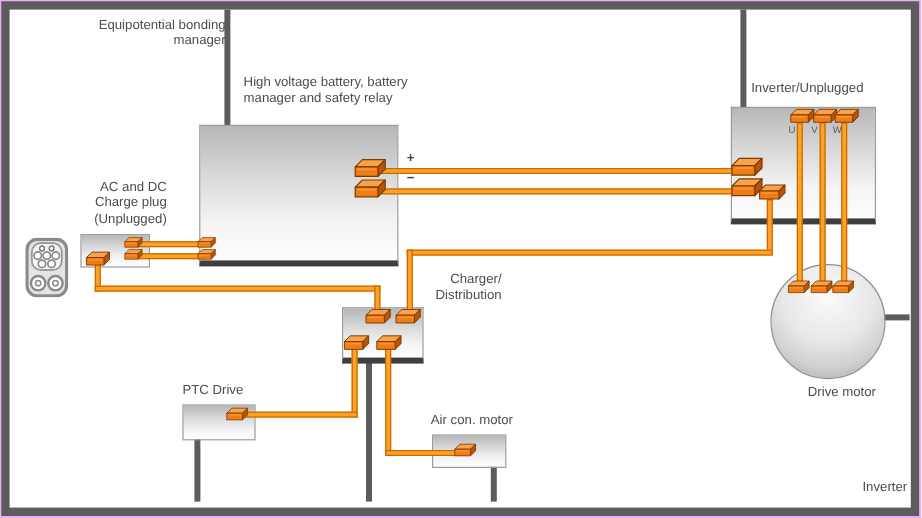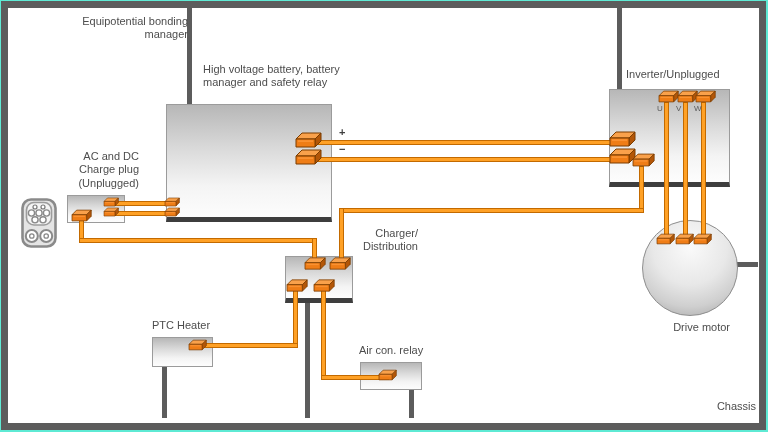--- a/index.html
+++ b/index.html
@@ -1,16 +1,16 @@
 <!DOCTYPE html>
 <html><head>
 <meta charset="utf-8">
 <style>
   html,body{margin:0;padding:0;background:#ffffff;}
-  #stage{position:relative;width:768px;height:432px;background:#5eead4;overflow:hidden;
+  #stage{position:relative;width:768px;height:432px;background:#f0abfc;overflow:hidden;
          font-family:"Liberation Sans",sans-serif;}
   .frame{position:absolute;left:1px;top:1px;width:765px;height:429px;
          border:7px solid #5c5c5c;box-sizing:border-box;background:#ffffff;}
   .strap,.ground{position:absolute;background:#5c5c5c;}
   .box{position:absolute;box-sizing:border-box;border:1px solid #9b9b9b;
        background:linear-gradient(180deg,#b7b7b7 0%,#d9d9d9 38%,#f4f4f4 72%,#fdfdfd 100%);}
   .box.heavy{border-bottom:5px solid #3e3e3e;}
   .motor{position:absolute;box-sizing:border-box;border:1px solid #8e8e8e;border-radius:50%;
          background:radial-gradient(circle at 50% 28%,#fafafa 0%,#e8e8e8 45%,#cfcfcf 72%,#9f9f9f 100%);}
   .wire{position:absolute;background:#ffa126;border:1px solid #c36a00;box-sizing:border-box;}
@@ -167,24 +167,24 @@
   <div class="lbl" style="left:626px;top:68px">Inverter/Unplugged</div>
   <div class="lbl c" style="left:55px;top:150px;width:84px">
     <span>AC and DC</span><br>
     <span>Charge plug</span><br>
     <span>(Unplugged)</span>
   </div>
   <div class="lbl c" style="left:344px;top:227px;width:74px">
     <span>Charger/</span><br>
     <span>Distribution</span>
   </div>
-  <div class="lbl" style="left:152px;top:319px">PTC Heater</div>
-  <div class="lbl" style="left:359px;top:344px">Air con. relay</div>
+  <div class="lbl" style="left:152px;top:319px">PTC Drive</div>
+  <div class="lbl" style="left:359px;top:344px">Air con. motor</div>
   <div class="lbl c" style="left:650px;top:321px;width:80px">Drive motor</div>
-  <div class="lbl r" style="left:690px;top:400px;width:66px">Chassis</div>
+  <div class="lbl r" style="left:690px;top:400px;width:66px">Inverter</div>
 
   <span class="sign" style="left:339px;top:126px">+</span>
   <span class="sign" style="left:339px;top:143px">−</span>
   <span class="phase" style="left:657px;top:104px">U</span>
   <span class="phase" style="left:676px;top:104px">V</span>
   <span class="phase" style="left:694px;top:104px">W</span>
 
 </div>
 
 </body></html>

